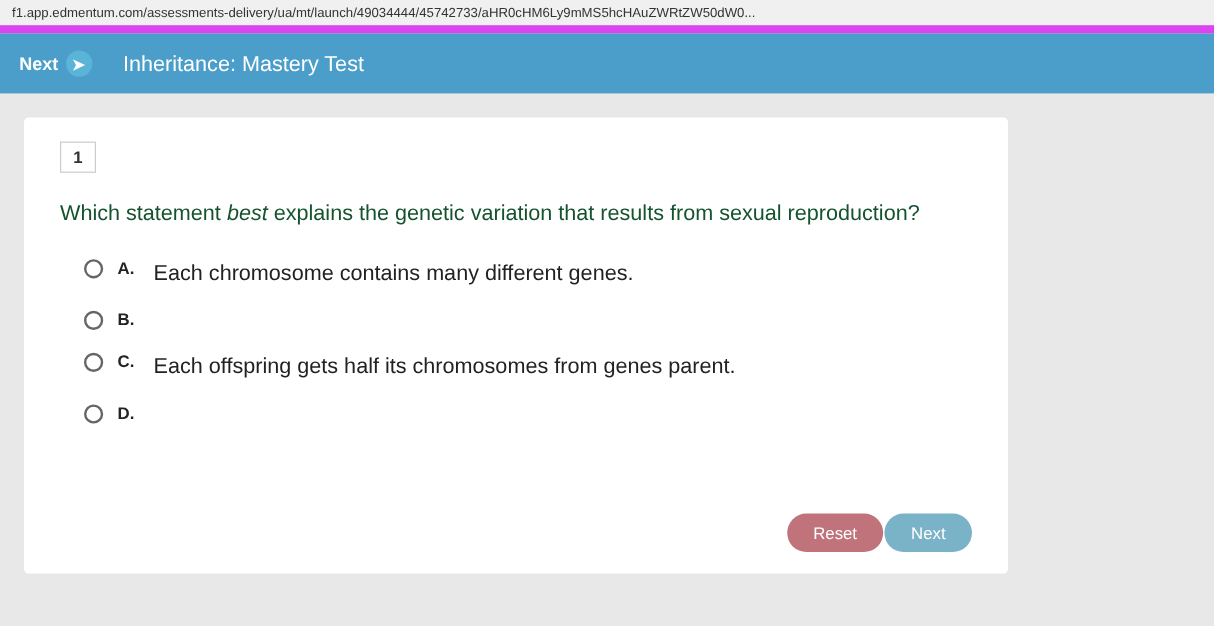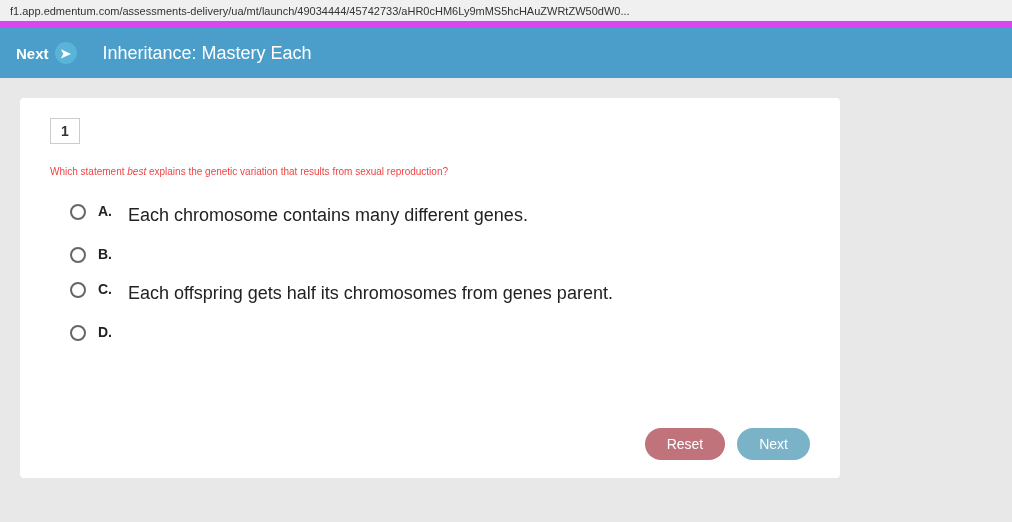--- a/index.html
+++ b/index.html
@@ -86,22 +86,22 @@
       color: #333;
       margin-bottom: 20px;
       padding: 4px 10px;
       border: 1px solid #ccc;
       display: inline-block;
       min-width: 28px;
       text-align: center;
     }
 
     .question-text {
-      font-size: 10px;
-      color: #ef4444;
+      font-size: 18px;
+      color: #14532d;
       margin-bottom: 24px;
       line-height: 1.5;
     }
     .question-text em {
       font-style: italic;
     }
 
     .answer-options {
       display: flex;
       flex-direction: column;
@@ -138,21 +138,21 @@
       color: #222;
       line-height: 1.4;
     }
 
     
     .bottom-buttons {
       position: absolute;
       bottom: 18px;
       right: 30px;
       display: flex;
-      gap: 12px;
+      gap: 1px;
     }
 
     .btn-reset {
       background: #c0737a;
       color: white;
       border: none;
       border-radius: 20px;
       padding: 8px 22px;
       font-size: 14px;
       cursor: pointer;
@@ -173,21 +173,21 @@
 
 <div class="url-bar">
   <span>f1.app.edmentum.com/assessments-delivery/ua/mt/launch/49034444/45742733/aHR0cHM6Ly9mMS5hcHAuZWRtZW50dW0...</span>
 </div>
 
 <div class="nav-bar">
   <button class="nav-next-btn">
     <span>Next</span>
     <span class="arrow-icon">➤</span>
   </button>
-  <span class="nav-title">Inheritance: Mastery Each</span>
+  <span class="nav-title">Inheritance: Mastery Test</span>
 </div>
 
 <div class="main-content">
   <div class="question-card">
 
     <div class="question-number">1</div>
 
     <p class="question-text">
       <span>Which statement </span><em>best</em><span> explains the genetic variation that results from sexual reproduction?</span>
     </p>

